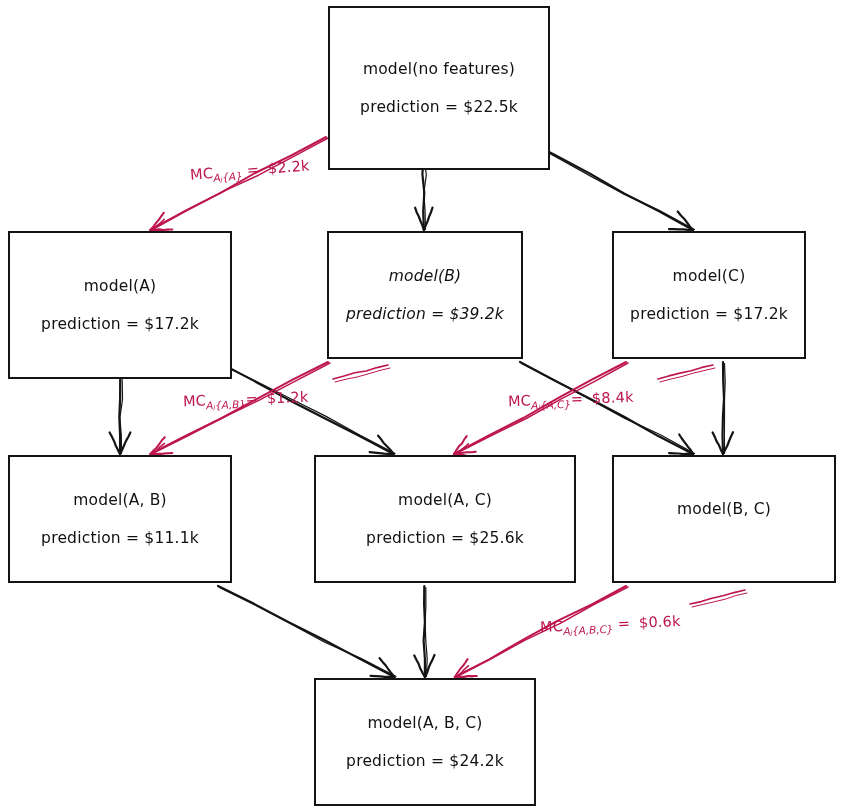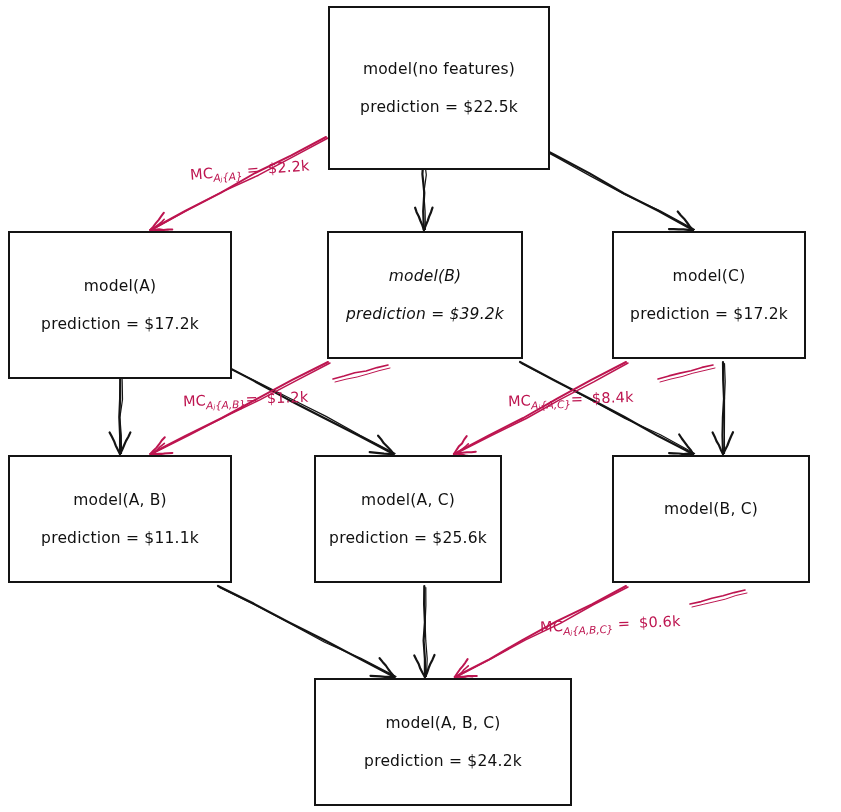--- a/index.html
+++ b/index.html
@@ -157,30 +157,30 @@
   <div class="node" style="left:612px; top:231px; width:194px; height:128px;">
     <div class="title">model(C)</div>
     <div class="pred">prediction = $17.2k</div>
   </div>
 
   <div class="node" style="left:8px; top:455px; width:224px; height:128px;">
     <div class="title">model(A, B)</div>
     <div class="pred">prediction = $11.1k</div>
   </div>
 
-  <div class="node" style="left:314px; top:455px; width:188px; height:128px;">
+  <div class="node" style="left:314px; top:455px; width:262px; height:128px;">
     <div class="title">model(A, C)</div>
     <div class="pred">prediction = $25.6k</div>
   </div>
 
-  <div class="node" style="left:612px; top:455px; width:198px; height:128px;text-align:right;">
+  <div class="node" style="left:612px; top:455px; width:224px; height:128px;text-align:right;">
     <div class="title">model(B, C)</div>
   </div>
 
-  <div class="node" style="left:314px; top:678px; width:258px; height:128px;">
+  <div class="node" style="left:314px; top:678px; width:222px; height:128px;">
     <div class="title">model(A, B, C)</div>
     <div class="pred">prediction = $24.2k</div>
   </div>
 
   <div class="mc-label" style="left:190px; top:162px; transform: rotate(-4.5deg);">
     <span>MC</span><span class="sub">Aⱼ{A}</span>
     <span>=</span>
     <span class="amt">$2.2k</span>
   </div>
 

